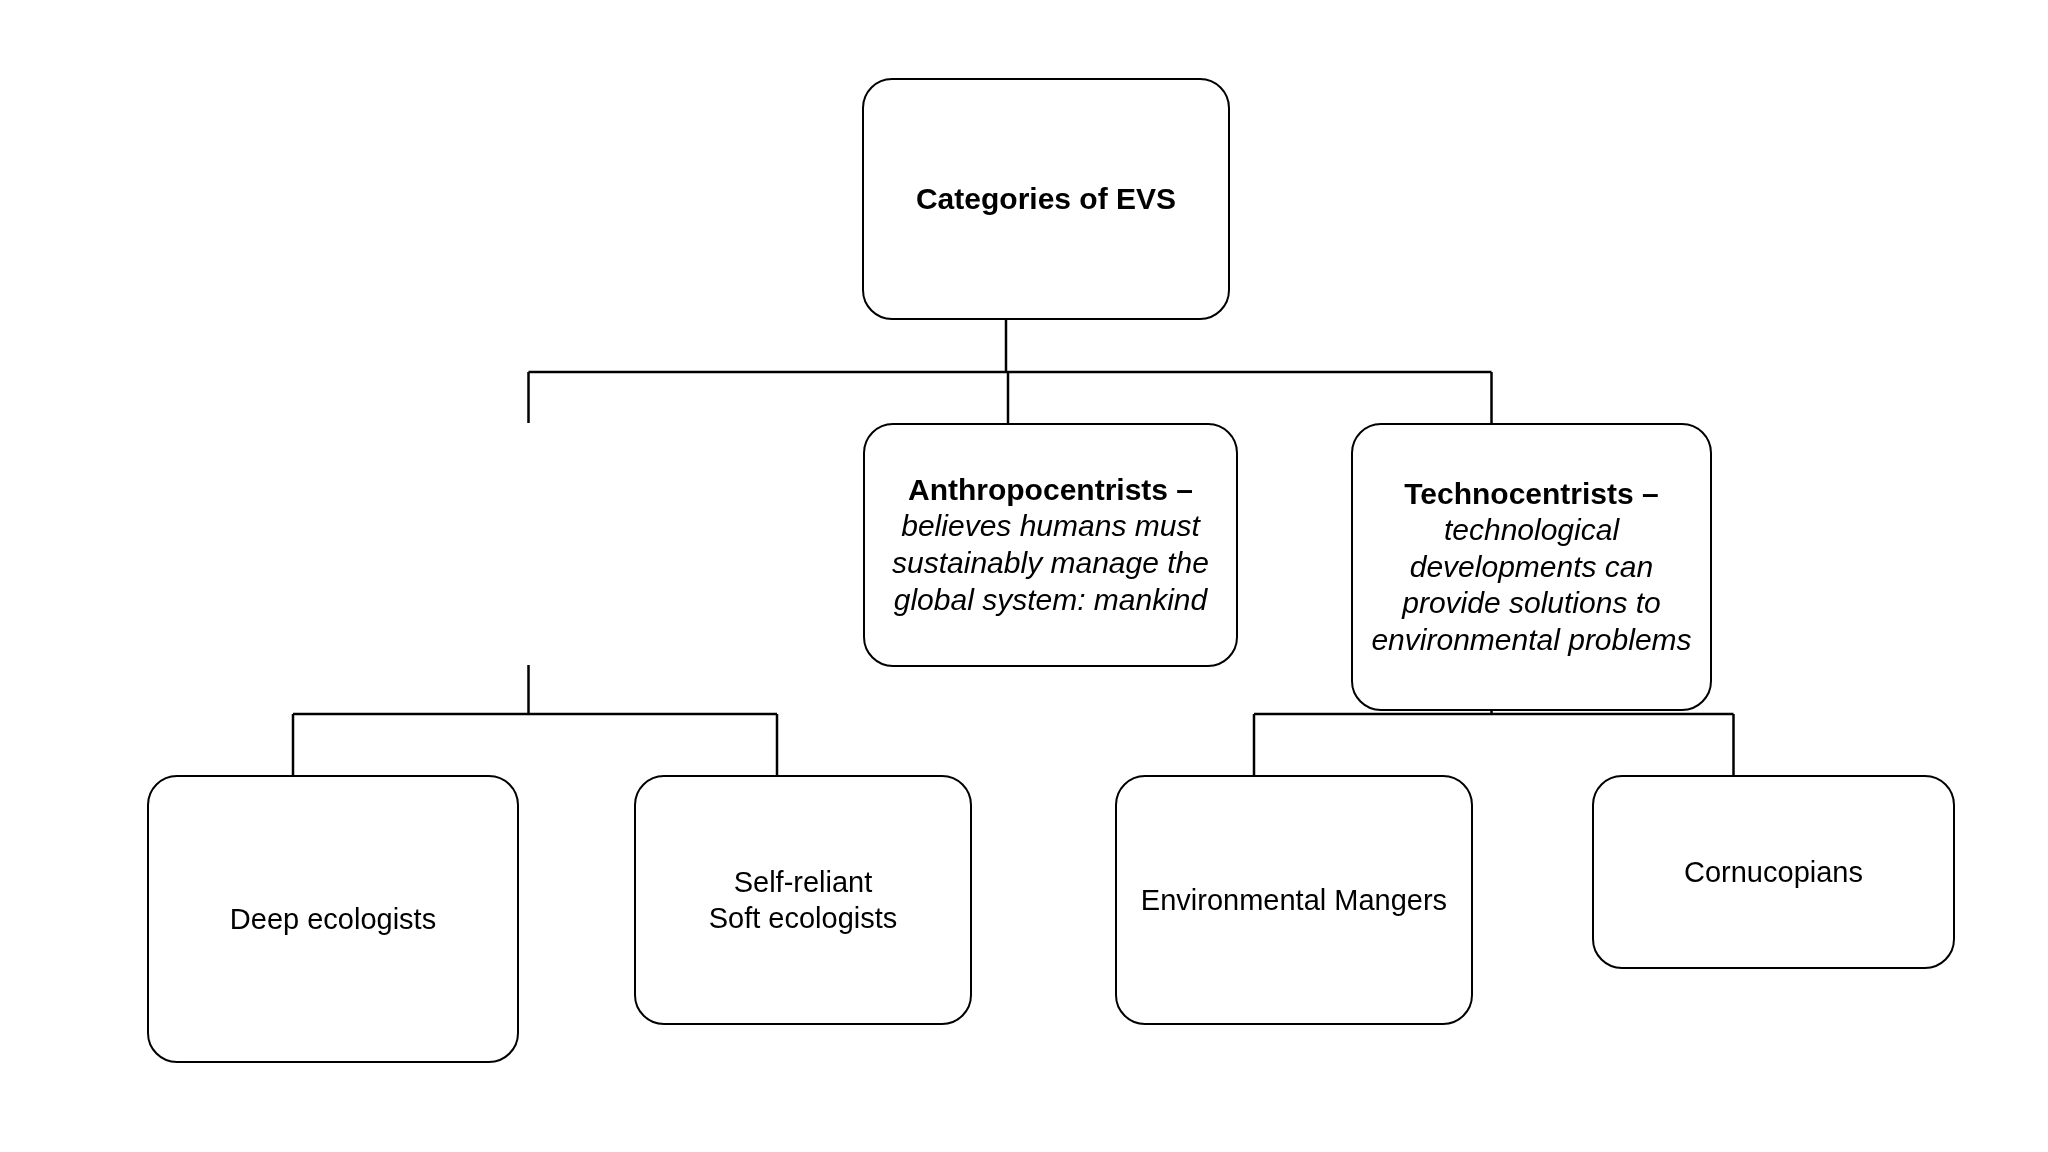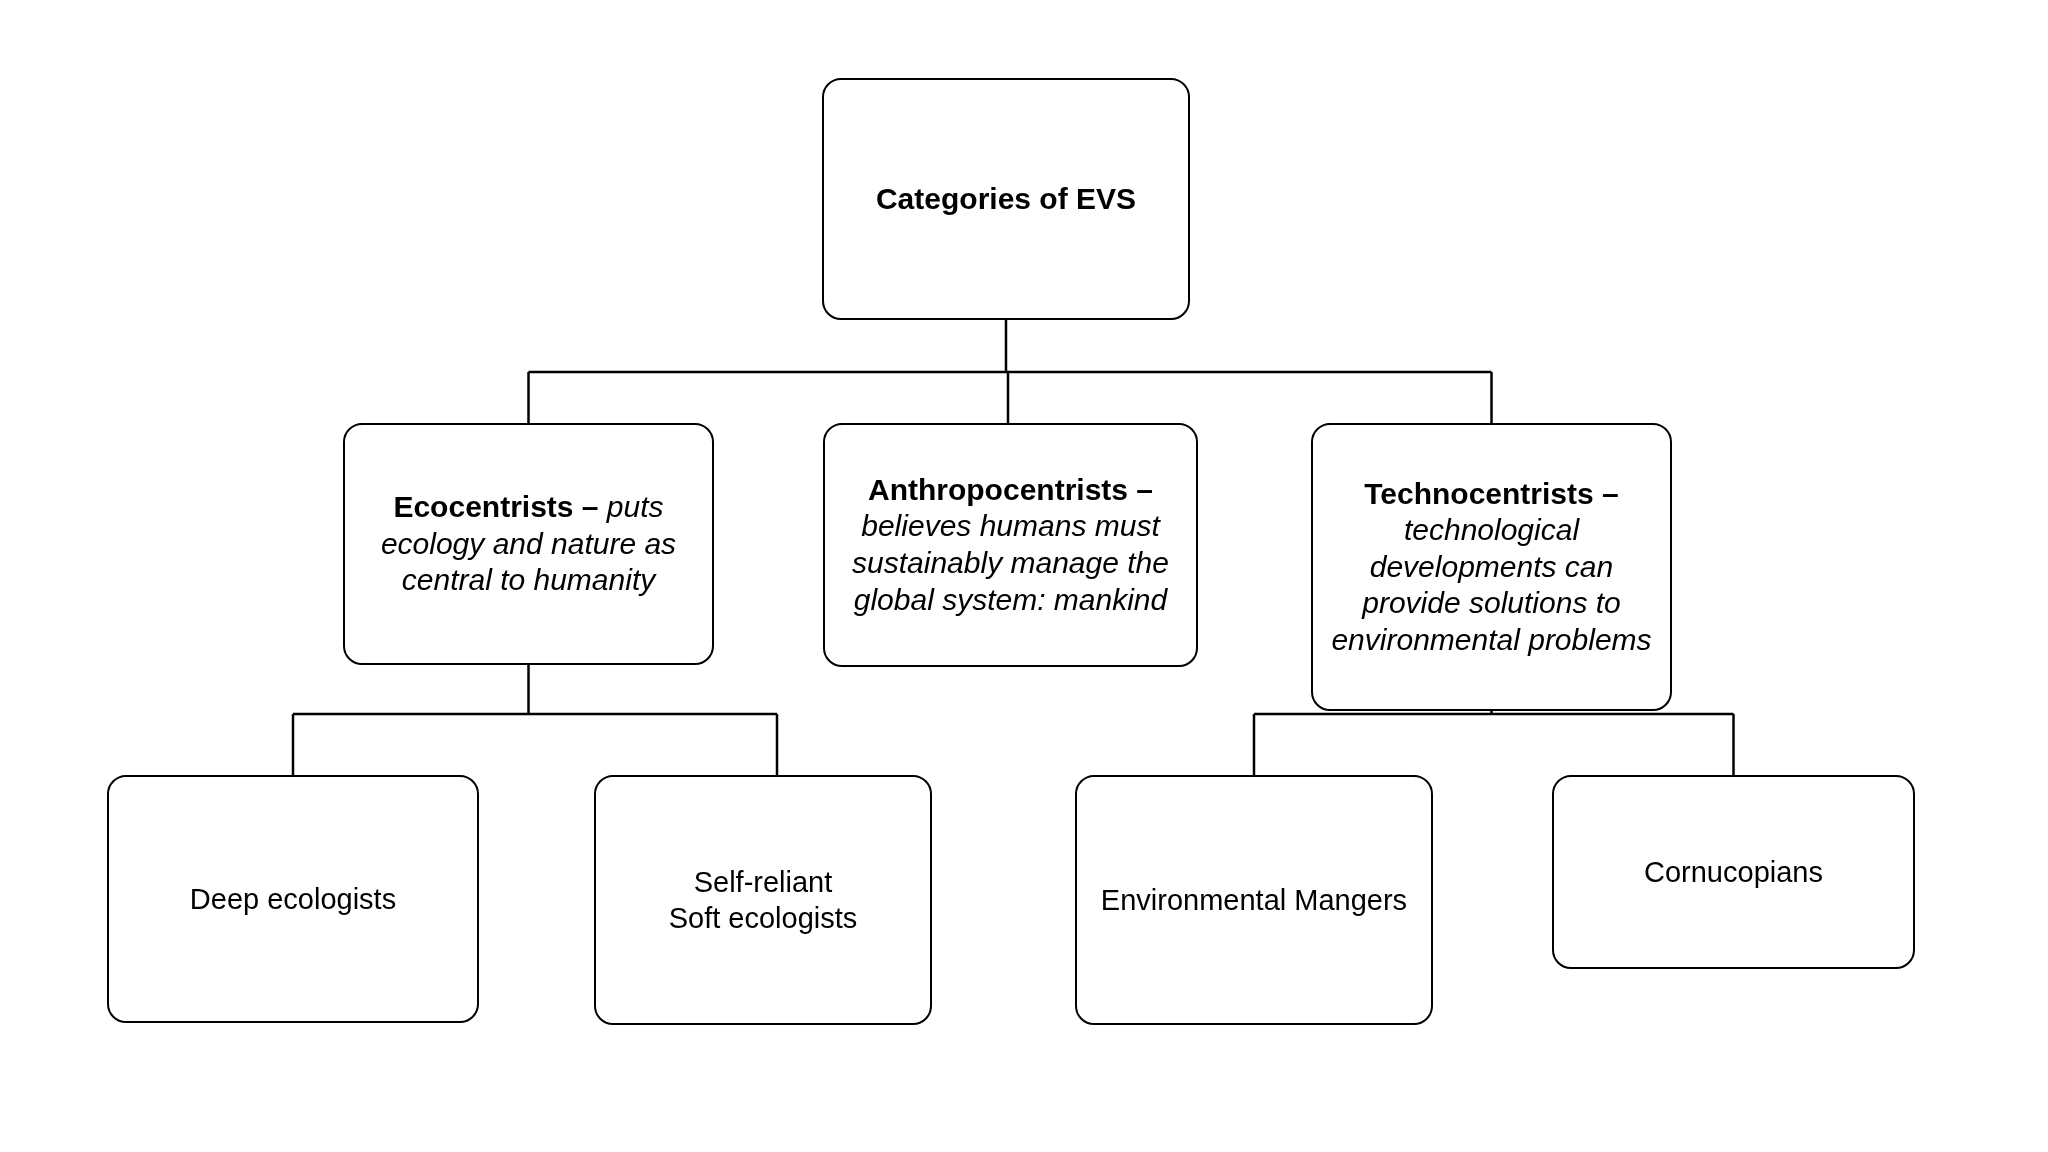--- a/index.html
+++ b/index.html
@@ -21,25 +21,26 @@
     left: 0;
     top: 0;
     width: 2048px;
     height: 1152px;
   }
   .node {
     position: absolute;
     box-sizing: border-box;
     background: #ffffff;
     border: 2.5px solid #000000;
-    border-radius: 19px;
+    border-radius: 30px;
     display: flex;
     align-items: center;
     justify-content: center;
     text-align: center;
+    margin-left: 40px;
   }
   .node-text {
     margin: 0;
     font-size: 30px;
     line-height: 1.22;
   }
   .node-text b { font-weight: bold; font-style: normal; }
   .node-text i { font-weight: normal; font-style: italic; }
   .leaf-text {
     margin: 0;
@@ -47,21 +48,21 @@
     line-height: 1.25;
     font-weight: normal;
   }
   .leaf-line { display: block; }
 
   
   .node-root   { left: 822px;  top: 78px;  width: 368px; height: 242px; padding: 0 24px; }
   .node-eco    { left: 343px;  top: 423px; width: 371px; height: 242px; padding: 0 28px; }
   .node-anthro { left: 823px;  top: 423px; width: 375px; height: 244px; padding: 0 24px; }
   .node-techno { left: 1311px; top: 423px; width: 361px; height: 288px; padding: 0 12px; align-items: center; }
-  .node-deep   { left: 107px;  top: 775px; width: 372px; height: 248px; padding: 0 20px; }
+  .node-deep   { left: 107px;  top: 775px; width: 372px; height: 288px; padding: 0 20px; }
   .node-self   { left: 594px;  top: 775px; width: 338px; height: 250px; padding: 0 20px; }
   .node-env    { left: 1075px; top: 775px; width: 358px; height: 250px; padding: 16px 8px;  }
   .node-corn   { left: 1552px; top: 775px; width: 363px; height: 194px; padding: 0 20px; }
 </style>
 </head>
 <body>
 
 <div class="canvas">
 
   <svg class="connectors" viewBox="0 0 2048 1152" aria-hidden="true">
@@ -82,23 +83,20 @@
       <path d="M1254 714 L1733.5 714"></path>
       <path d="M1254 714 L1254 775"></path>
       <path d="M1733.5 714 L1733.5 775"></path>
     </g>
   </svg>
 
   <div class="node node-root">
     <p class="node-text"><b>Categories of EVS</b></p>
   </div>
 
-  <div class="node node-eco">
-    <p class="node-text"><b>Ecocentrists –</b> <i>puts ecology and nature as central to humanity</i></p>
-  </div>
 
   <div class="node node-anthro">
     <p class="node-text"><b>Anthropocentrists –</b> <i>believes humans must sustainably manage the global system: mankind</i></p>
   </div>
 
   <div class="node node-techno">
     <p class="node-text"><b>Technocentrists –</b> <i>technological developments can provide solutions to environmental problems</i></p>
   </div>
 
   <div class="node node-deep">

